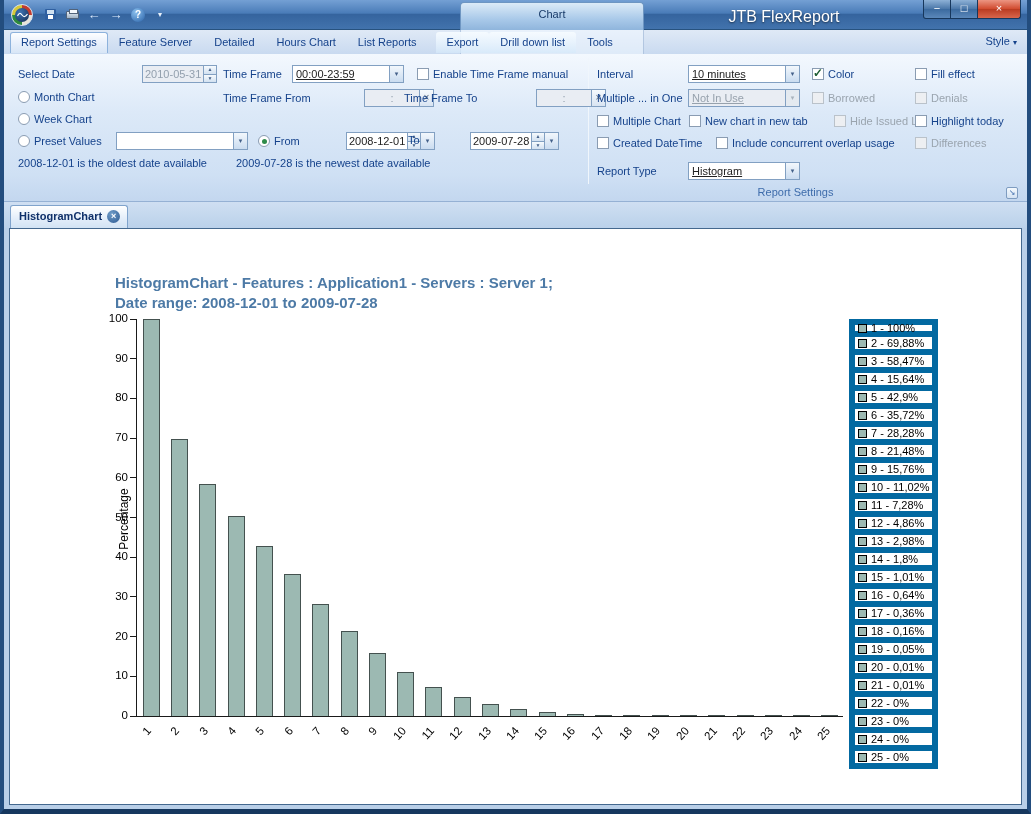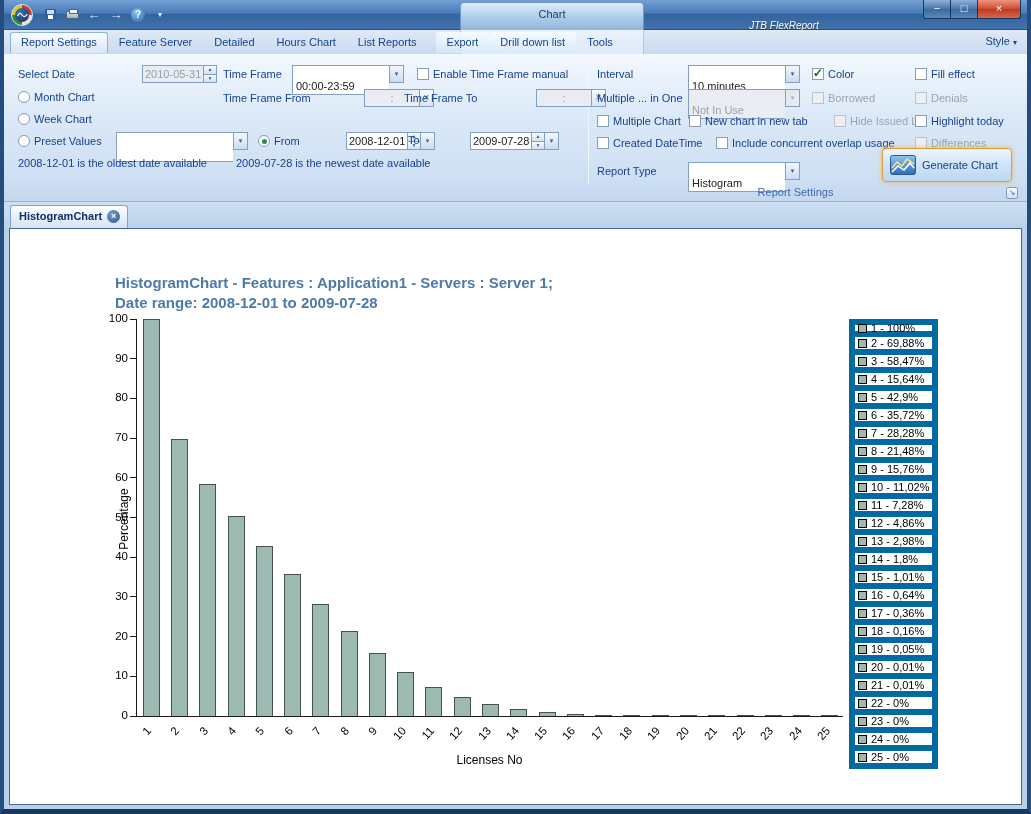--- a/index.html
+++ b/index.html
@@ -23,22 +23,22 @@
   .ic-save::before { content:""; position:absolute; left:2px; top:1px; width:7px; height:4px; background:#cfe0f0; }
   .ic-save::after  { content:""; position:absolute; left:3px; bottom:1px; width:5px; height:4px; background:#fff; }
   .ic-print { position:relative; width:13px; height:8px; background:linear-gradient(#e6edf4,#9fb2c4); border:1px solid #51637a; border-radius:1px; display:inline-block; }
   .ic-print::before { content:""; position:absolute; left:2px; top:-3px; width:7px; height:3px; background:#f4f8fc; border:1px solid #51637a; }
   .ic-help { width:14px; height:14px; border-radius:50%; background:radial-gradient(circle at 35% 30%, #8bc0ee, #2a62a8);
              color:#fff; font-size:10px; font-weight:bold; display:flex; align-items:center; justify-content:center; }
   .qcaret { font-size:8px; color:#e8f1fb; }
   .ctx-header { position:absolute; left:456px; top:2px; width:184px; height:28px;
                 background:linear-gradient(#dcebf8,#a9c9e9 60%,#8fb5dc); border:1px solid #6e96c2; border-bottom:none;
                 border-radius:4px 4px 0 0; text-align:center; font-size:11px; color:#173a68; padding-top:5px; }
-  .win-title { position:absolute; left:660px; top:20px; width:240px; text-align:center; color:#fff; font-size:10px;
-               text-shadow:0 1px 2px rgba(0,0,0,.55);font-style:italic; }
+  .win-title { position:absolute; left:660px; top:8px; width:240px; text-align:center; color:#fff; font-size:16px;
+               text-shadow:0 1px 2px rgba(0,0,0,.55); }
   .winbtns { position:absolute; right:6px; top:0; display:flex; }
   .wbtn { height:19px; border:1px solid #17375c; border-top:none; color:#fff; font-size:11px; line-height:17px; text-align:center; }
   .wbtn.min { width:28px; border-radius:0 0 0 3px; background:linear-gradient(#8db1d6,#4a76a8 50%,#3a699e 50%,#5b88ba); }
   .wbtn.max { width:27px; border-left:none; background:linear-gradient(#8db1d6,#4a76a8 50%,#3a699e 50%,#5b88ba); }
   .wbtn.close { width:43px; border-left:none; border-radius:0 0 3px 0; background:linear-gradient(#ec9582,#d04a2e 50%,#b93a20 50%,#d8664c); }
 
   
   .ribbon-tabs { position:absolute; top:30px; left:0; right:0; height:24px;
                  background:linear-gradient(#dfe9f6,#c9daf0); padding:2px 0 0 6px; white-space:nowrap; }
   .ctx-band { position:absolute; left:456px; top:0; width:184px; height:24px; background:rgba(240,248,255,.55);
@@ -66,21 +66,21 @@
   .dspin b { flex:1; border:1px solid #82a0c2; border-left:none; background:linear-gradient(#f6fafd,#d2e1f1);
              font-size:5px; line-height:7px; text-align:center; color:#44618a; font-weight:normal; overflow:hidden; }
   .dspin b + b { border-top:none; }
   .cbtn2 { width:14px; height:18px; border:1px solid #82a0c2; border-left:none;
            background:linear-gradient(#f2f7fc,#cadcf0); font-size:7px; text-align:center; line-height:16px; color:#44618a; }
   .xbtn2 { width:14px; height:18px; border:1px solid #82a0c2; border-left:none;
            background:linear-gradient(#f6fafd,#d8e4f2); font-size:10px; text-align:center; line-height:15px; color:#5a6a7c; }
 
   .combo { position:absolute; display:flex; height:18px; }
   .combo .cfld { flex:1; background:#fff; border:1px solid #82a0c2; border-right:none; font-size:11px; color:#222;
-                 padding:14px 3px; overflow:hidden; white-space:nowrap; }
+                 padding:2px 3px; overflow:hidden; white-space:nowrap;text-decoration:underline; }
   .combo .cbtn { width:15px; border:1px solid #82a0c2; background:linear-gradient(#f2f7fc,#cadcf0);
                  font-size:7px; line-height:16px; text-align:center; color:#44618a; }
   .combo.disabled .cfld { background:#e9edf3; color:#97a2ad; }
   .combo.disabled .cbtn { background:#e4eaf0; color:#a8b2bc; }
 
   .chk { position:absolute; display:flex; align-items:center; gap:4px; font-size:11px; color:#15428b; white-space:nowrap; height:14px; }
   .cbx { width:12px; height:12px; background:#fff; border:1px solid #8a9cb2; position:relative; flex:none; }
   .chk.checked .cbx::after { content:"✓"; position:absolute; left:0; top:-3px; font-size:12px; font-weight:bold; color:#1d5c30; }
   .chk.disabled { color:#9aa4ae; }
   .chk.disabled .cbx { background:#edeff2; border-color:#bac2ca; }
@@ -305,36 +305,20 @@
       <span class="cbx"></span>
       <span>Differences</span>
     </div>
 
     <span class="rlbl" style="left:593px;top:111px">Report Type</span>
     <span class="combo" style="left:684px;top:108px;width:112px">
       <span class="cfld">Histogram</span>
       <span class="cbtn">▾</span>
     </span>
 
-    <div class="gen-btn">
-      <span style="display:flex">
-        <svg width="26" height="20" viewBox="0 0 26 20">
-          <defs>
-              <linearGradient id="gcg" x1="0" y1="0" x2="0" y2="1">
-            <stop offset="0" stop-color="#8ec6f0"></stop>
-                <stop offset="1" stop-color="#2e6cb0"></stop>
-          </linearGradient>
-            </defs>
-          <rect x="0.5" y="0.5" width="25" height="19" rx="2" fill="url(#gcg)" stroke="#2a5a94"></rect>
-          <polyline points="2,13 7,7 12,11 17,4 24,9" fill="none" stroke="#ffe680" stroke-width="1.5"></polyline>
-          <polyline points="2,17 8,11 14,15 20,8 24,13" fill="none" stroke="#ffffff" stroke-width="1.5"></polyline>
-        </svg>
-      </span>
-      <span>Generate Chart</span>
-    </div>
     <div class="gcaption" style="left:586px;right:26px">Report Settings</div>
     <span class="launcher">↘</span>
   </div>
 
   <div class="doctab-bar">
     <div class="doctab">
       <span>HistogramChart</span>
       <span class="tab-close">×</span>
     </div>
   </div>
@@ -365,21 +349,20 @@
         <div class="bar" style="left: 458.1px; width: 17px; height: 1.4px; background: rgb(156, 185, 178); border-color: rgb(68, 81, 79);"></div>
         <div class="bar" style="left: 486.4px; width: 17px; height: 1px; background: rgb(156, 185, 178); border-color: rgb(68, 81, 79);"></div>
         <div class="bar" style="left: 514.7px; width: 17px; height: 1px; background: rgb(156, 185, 178); border-color: rgb(68, 81, 79);"></div>
         <div class="bar" style="left: 543px; width: 17px; height: 1px; background: rgb(156, 185, 178); border-color: rgb(68, 81, 79);"></div>
         <div class="bar" style="left: 571.2px; width: 17px; height: 1px; background: rgb(156, 185, 178); border-color: rgb(68, 81, 79);"></div>
         <div class="bar" style="left: 599.5px; width: 17px; height: 1px; background: rgb(156, 185, 178); border-color: rgb(68, 81, 79);"></div>
         <div class="bar" style="left: 627.8px; width: 17px; height: 1px; background: rgb(156, 185, 178); border-color: rgb(68, 81, 79);"></div>
         <div class="bar" style="left: 656.1px; width: 17px; height: 1px; background: rgb(156, 185, 178); border-color: rgb(68, 81, 79);"></div>
         <div class="bar" style="left: 684.4px; width: 17px; height: 1px; background: rgb(156, 185, 178); border-color: rgb(68, 81, 79);"></div>
       </div>
-    <div class="axis-xlabel">Licenses No</div>
     <div class="legend">
         <div class="legend-item">
           <span class="lswatch" style="background: rgb(156, 185, 178);"></span>
           <span>1 - 100%</span>
         </div>
         <div class="legend-item">
           <span class="lswatch" style="background: rgb(156, 185, 178);"></span>
           <span>2 - 69,88%</span>
         </div>
         <div class="legend-item">

